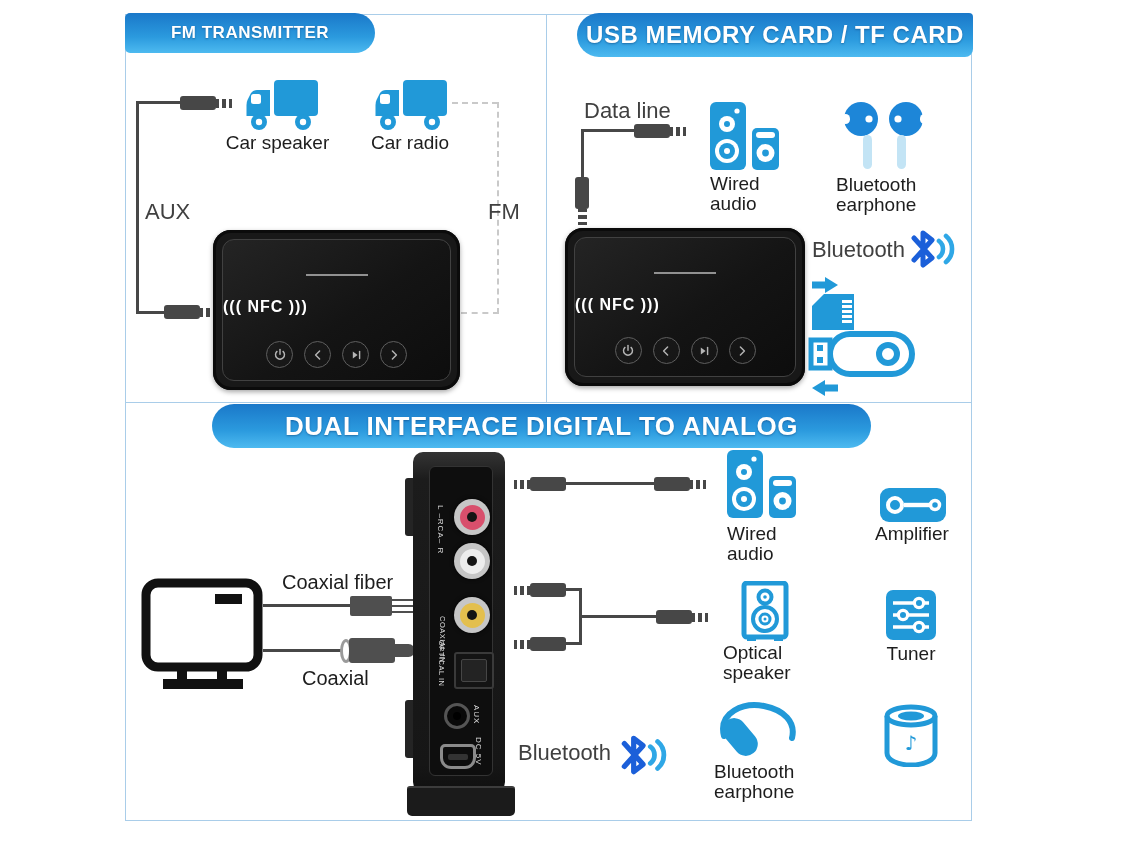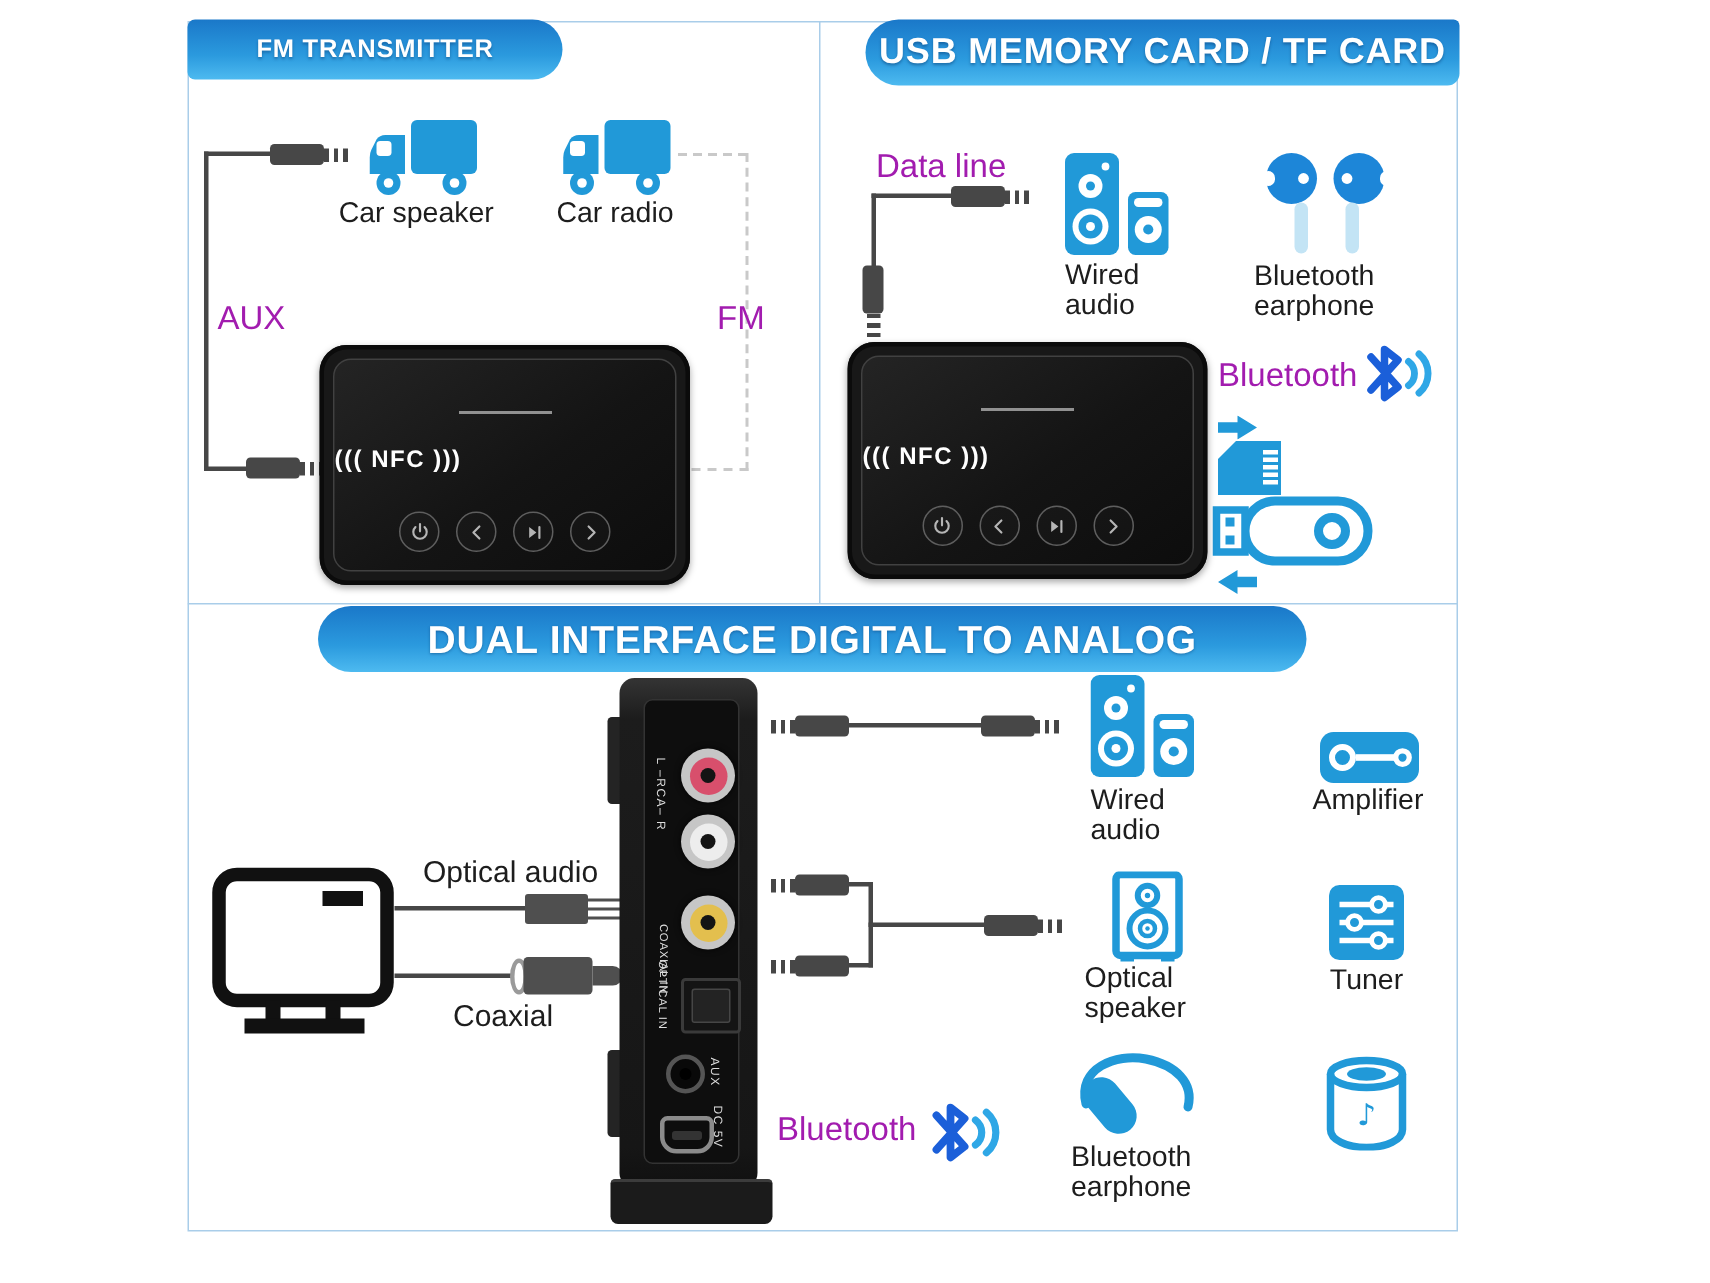--- a/index.html
+++ b/index.html
@@ -4,21 +4,21 @@
 <style>
   * { margin:0; padding:0; box-sizing:border-box; }
   html,body { background:#ffffff; }
   #stage { position:relative; width:1140px; height:855px; background:#fff; overflow:hidden;
            font-family:"Liberation Sans", sans-serif; }
   .panel { position:absolute; border:1px solid #a9cde9; background:#fff; }
   .hdr { position:absolute; z-index:6; color:#fff; font-weight:bold; letter-spacing:.5px;
          display:flex; align-items:center; justify-content:center;
          background:linear-gradient(180deg,#1a78c9 0%,#2b9ade 60%,#4dbaf0 100%);
          text-shadow:0 1px 2px rgba(0,40,90,.4); }
-  .graytxt { position:absolute; color:#a21caf; font-size:22px; }
+  .graytxt { position:absolute; color:#404040; font-size:22px; }
   .lbl { position:absolute; color:#1d1d1d; font-size:19px; line-height:1.05; }
   .wire { position:absolute; background:#474747; }
   .dash { position:absolute; }
   .dash.h { border-top:2px dashed #c9c9c9; }
   .dash.v { border-left:2px dashed #c9c9c9; }
   
   .plug { position:absolute; display:flex; align-items:center; }
   .pbody { width:36px; height:14px; background:#474747; border-radius:3px; }
   .ptip  { width:16px; height:9px;
            background:repeating-linear-gradient(90deg,#474747 0 3.2px,rgba(0,0,0,0) 3.2px 6.4px); }
@@ -124,21 +124,21 @@
     <circle cx="13" cy="42" r="8" fill="#2199d8"></circle>
       <circle cx="13" cy="42" r="3.2" fill="#fff"></circle>
     <circle cx="57" cy="42" r="8" fill="#2199d8"></circle>
       <circle cx="57" cy="42" r="3.2" fill="#fff"></circle>
   </svg>
   <div class="lbl" style="left:360px; top:133px; width:100px; text-align:center;">Car radio</div>
 
   <div class="dash h" style="left:452px; top:102px; width:46px;"></div>
   <div class="dash v" style="left:497px; top:102px; height:212px;"></div>
   <div class="dash h" style="left:461px; top:312px; width:38px;"></div>
-  <div class="graytxt" style="left:478px; top:199px;">FM</div>
+  <div class="graytxt" style="left:488px; top:199px;">FM</div>
 
   <div class="devfront" style="left:213px; top:230px; width:247px; height:160px;">
     <div class="devface">
       <div class="devline"></div>
       <div class="nfcmark">((( NFC )))</div>
       <div class="btnrow">
         <div class="dbtn">
           <svg width="16" height="16" viewBox="0 0 20 20">
               <path d="M10 3 v6"></path>
               <path d="M6.2 5.5 a5.6 5.6 0 1 0 7.6 0"></path>
@@ -266,21 +266,21 @@
   </div>
 
   <svg class="icon" style="left:141px; top:578px;" width="124" height="114" viewBox="0 0 124 114">
     <rect x="5" y="5" width="112" height="84" rx="12" fill="#fff" stroke="#111" stroke-width="9"></rect>
     <rect x="74" y="16" width="27" height="10" fill="#111"></rect>
     <rect x="36" y="89" width="10" height="14" fill="#111"></rect>
     <rect x="76" y="89" width="10" height="14" fill="#111"></rect>
     <rect x="22" y="101" width="80" height="10" fill="#111"></rect>
   </svg>
 
-  <div class="lbl" style="left:282px; top:572px; font-size:20px;">Optical audio</div>
+  <div class="lbl" style="left:282px; top:572px; font-size:20px;">Coaxial fiber</div>
   <div class="wire" style="left:263px; top:604px; width:88px; height:3px;"></div>
   <div class="optconn"></div>
   <div class="prong" style="left:391px; top:599px;"></div>
   <div class="prong" style="left:391px; top:605px;"></div>
   <div class="prong" style="left:391px; top:611px;"></div>
 
   <div class="wire" style="left:263px; top:649px; width:80px; height:3px;"></div>
   <div class="coaxring"></div>
   <div class="coaxbarrel"></div>
   <div class="coaxtip"></div>

